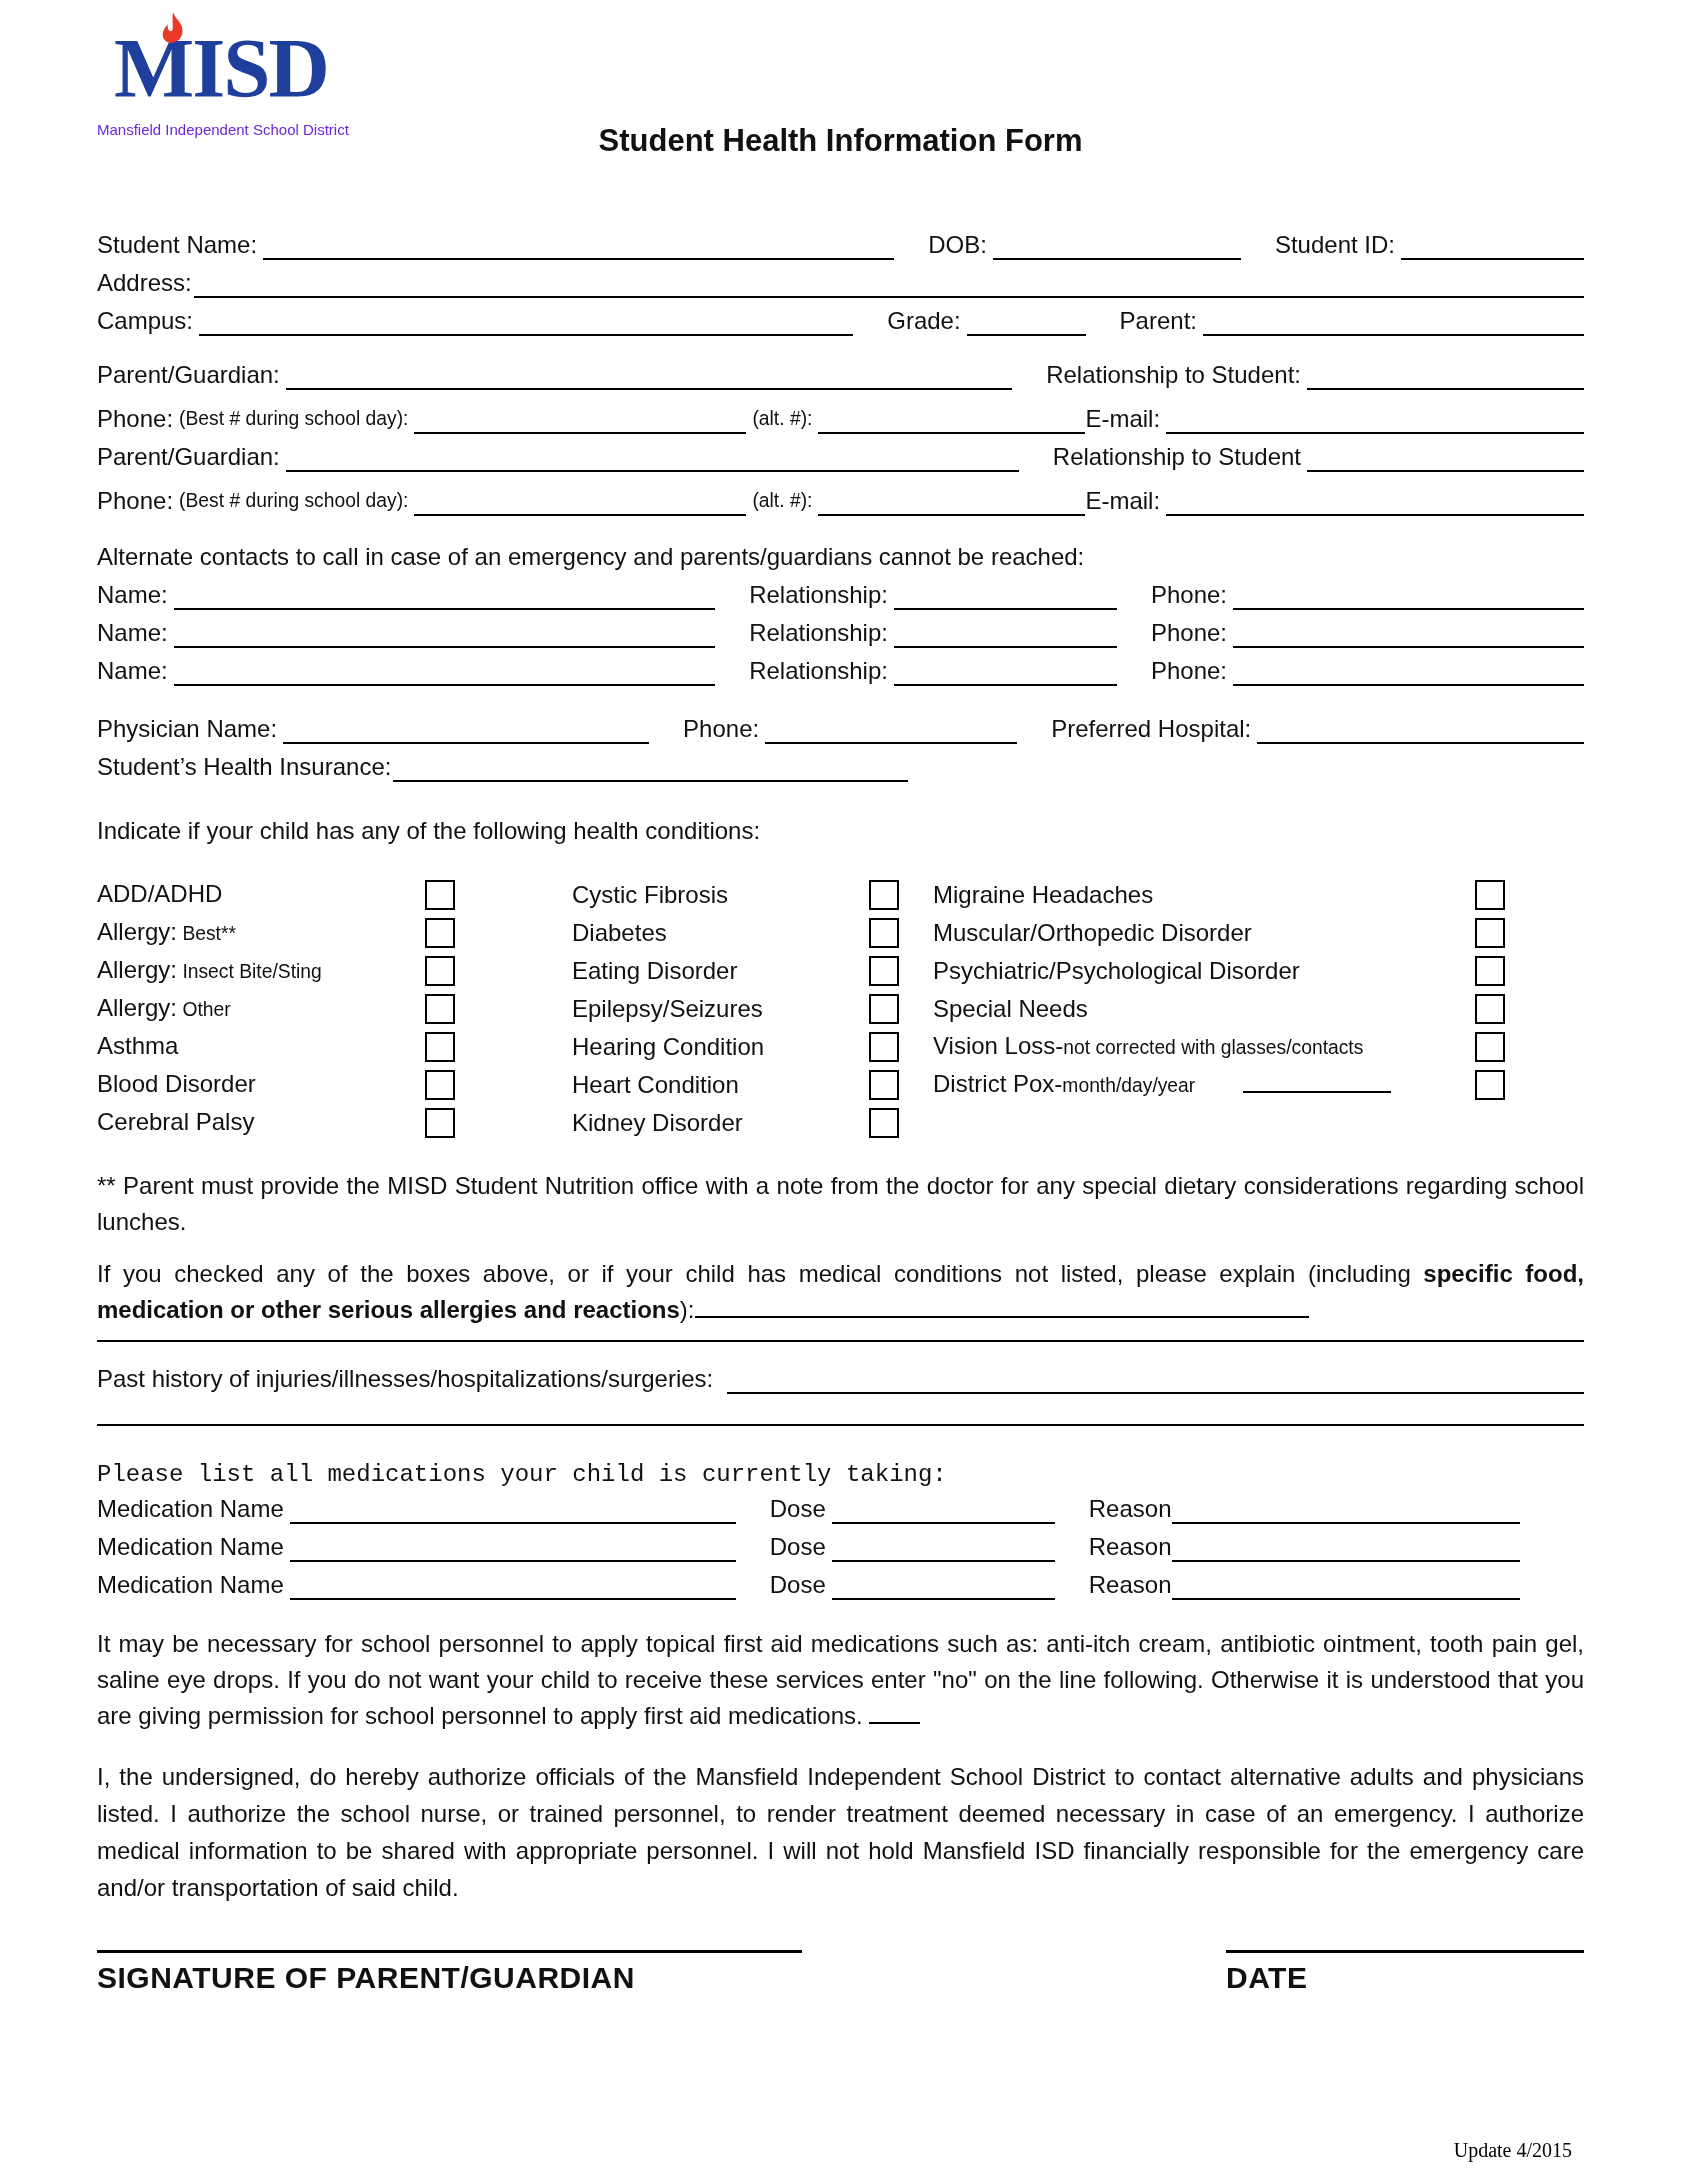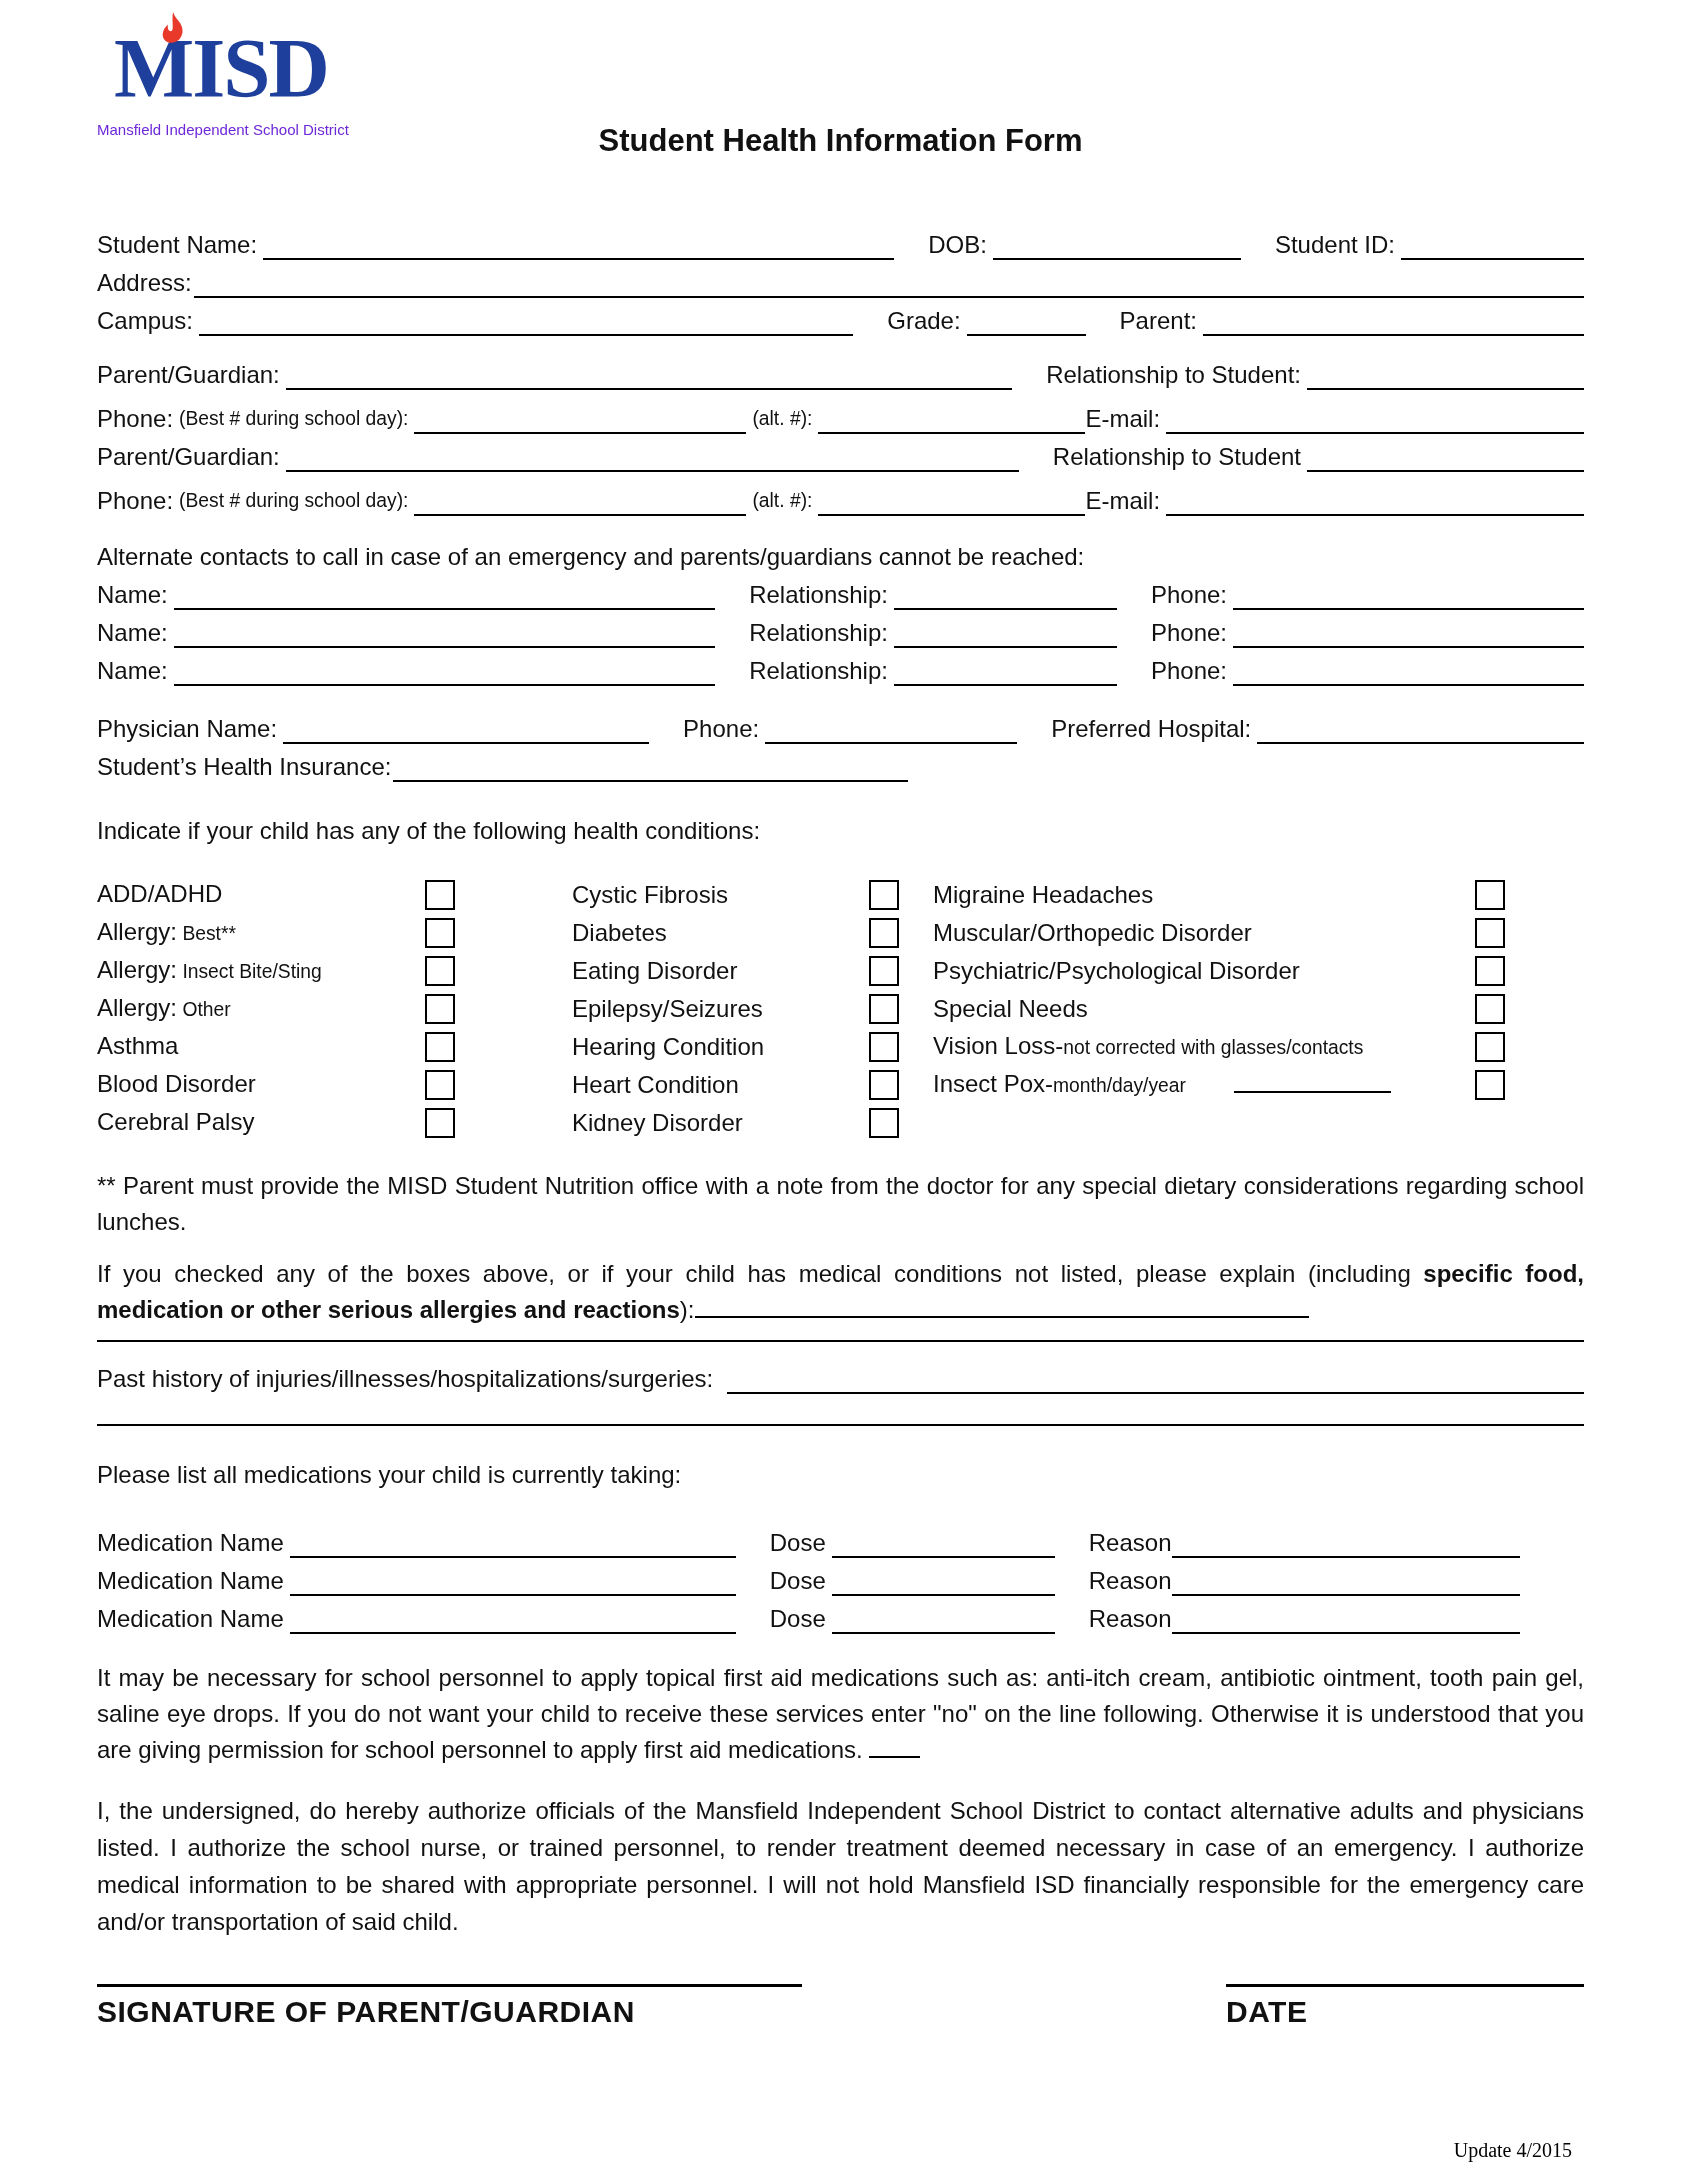--- a/index.html
+++ b/index.html
@@ -47,21 +47,21 @@
   .cond-row { display:flex; align-items:center; justify-content:space-between; height:38px;gap:40px; }
   .cb { width:30px; height:30px; border:2.5px solid #000; flex:0 0 auto; background:#fff; }
   .cp-line { border-bottom:2px solid #000; flex:1 1 auto; height:20px; margin:0 44px 4px 8px; }
 
   
   .para { text-align:justify; line-height:36px; margin-bottom:0; }
   .full-line { border-bottom:2px solid #000; height:14px; }
 
   
   .sec-meds { margin-bottom:26px; }
-  .meds-intro { line-height:30px; margin-bottom:38px; }
+  .meds-intro { line-height:30px; margin-bottom:4px;font-family:Liberation Mono, monospace; }
 
   
   .sig { display:flex; justify-content:space-between; margin-top:44px; }
   .sig-a { width:705px; }
   .sig-b { width:358px; }
   .sig-line { border-bottom:3px solid #000; height:2px; }
   .sig-label { font-size:30px; font-weight:bold; margin-top:8px; letter-spacing:0.5px; }
 
   .footer { position:absolute; right:111px; bottom:16px; font-family:"Liberation Serif", serif; font-size:20px; color:#000; }
 </style>
@@ -260,21 +260,21 @@
         </div>
       <div class="cond-row">
           <span class="lbl">Special Needs</span>
           <span class="cb"></span>
         </div>
       <div class="cond-row">
           <span class="lbl"><span>Vision Loss-</span><span class="sm">not corrected with glasses/contacts</span></span>
           <span class="cb"></span>
         </div>
       <div class="cond-row">
-          <span class="lbl"><span>Insect Pox-</span><span class="sm">month/day/year</span></span>
+          <span class="lbl"><span>District Pox-</span><span class="sm">month/day/year</span></span>
           <span class="cp-line"></span>
           <span class="cb"></span>
         </div>
     </div>
   </div>
 
   <p class="para" style="margin-bottom:16px">** Parent must provide the MISD Student Nutrition office with a note from the doctor for any special dietary considerations regarding school lunches.</p>
 
   <div style="margin-bottom:22px">
     <p class="para"><span>If you checked any of the boxes above, or if your child has medical conditions not listed, please explain (including </span><b>specific food, medication or other serious allergies and reactions</b><span>):</span><span class="iline" style="width:614px"></span></p>

